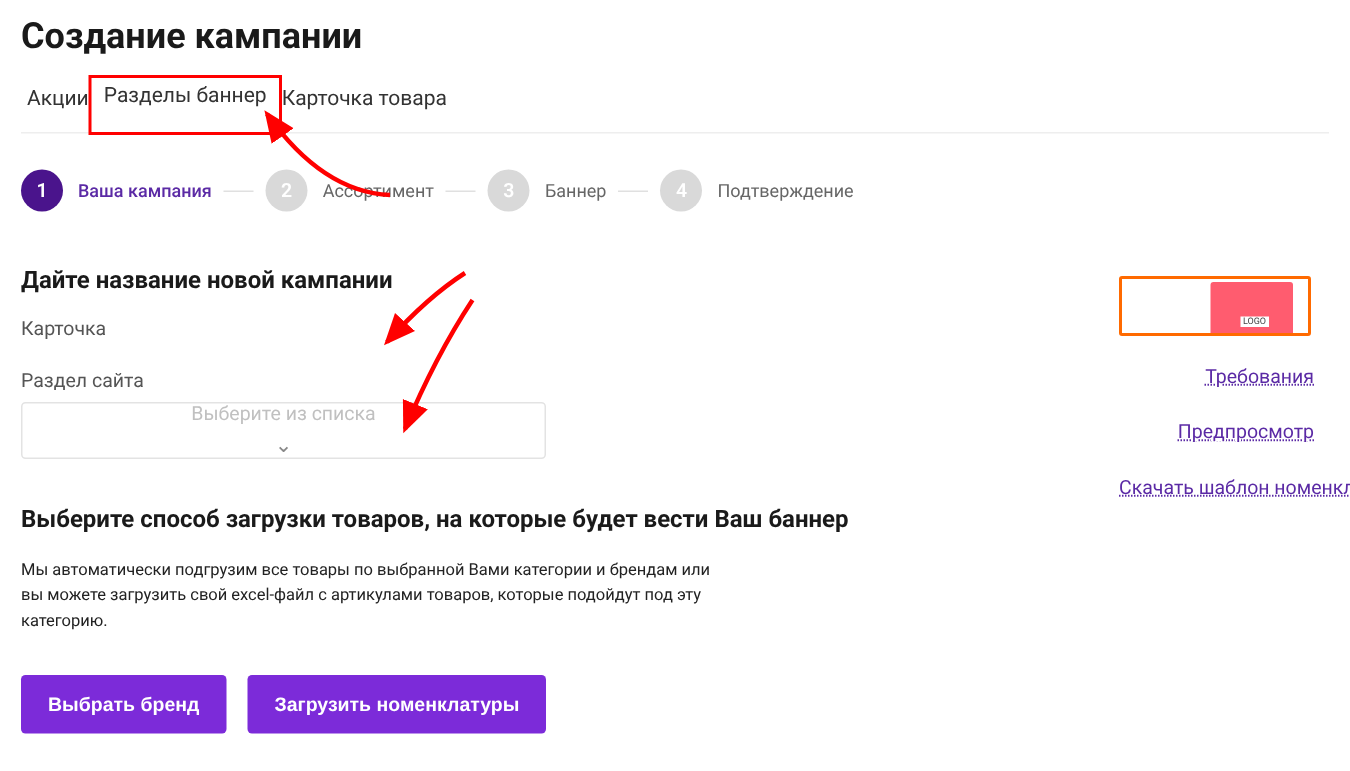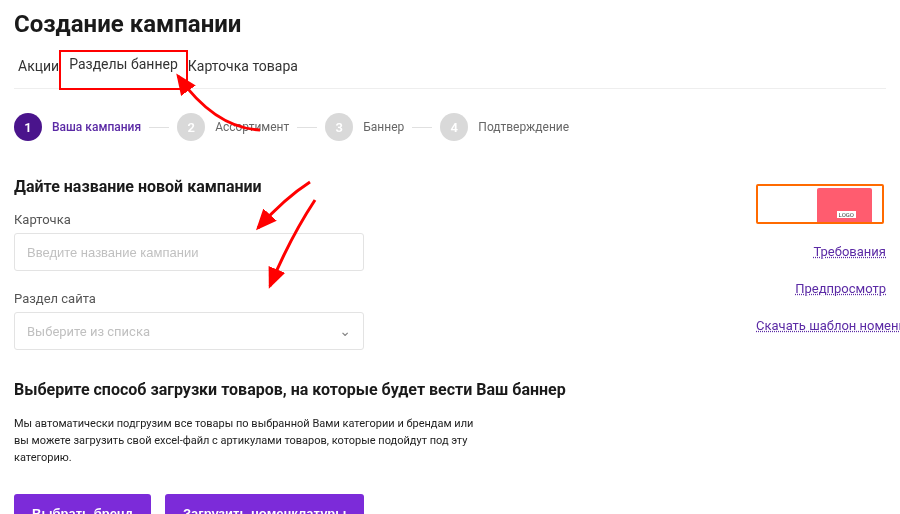--- a/index.html
+++ b/index.html
@@ -97,20 +97,21 @@
     height: 38px;
     border: 1px solid #e3e3e3;
     border-radius: 3px;
     padding: 0 12px;
     display: flex;
     align-items: center;
     justify-content: space-between;
     font-size: 13px;
     color: #c0c0c0;
     cursor: pointer;
+    flex-direction: column;
   }
   .chevron {
     font-size: 14px;
     color: #888;
   }
   .load-section { margin-top: 30px; }
   .load-desc {
     font-size: 11px;
     line-height: 1.55;
     color: #222;
@@ -124,21 +125,21 @@
     font-size: 13px;
     font-weight: 600;
     border: none;
     border-radius: 3px;
     padding: 12px 18px;
     cursor: pointer;
   }
   
   .right-side {
     position: absolute;
-    right: 14px;
+    right: 24px;
     top: 184px;
     width: 130px;
     text-align: right;
     font-size: 13px;
   }
   .preview-box {
     width: 128px;
     height: 40px;
     border: 2px solid #ff6a00;
     border-radius: 2px;
@@ -209,21 +210,20 @@
   <div class="step">
     <div class="step-bullet">4</div>
     <div class="step-label">Подтверждение</div>
   </div>
 </div>
 
 <h2 class="section-title">Дайте название новой кампании</h2>
 
 <div class="field">
   <div class="field-label">Карточка</div>
-  <input class="text-input" type="text" placeholder="Введите название кампании" style="">
 </div>
 
 <div class="field">
   <div class="field-label">Раздел сайта</div>
   <div class="select-wrap">
     <span>Выберите из списка</span>
     <span class="chevron">⌄</span>
   </div>
 </div>
 

